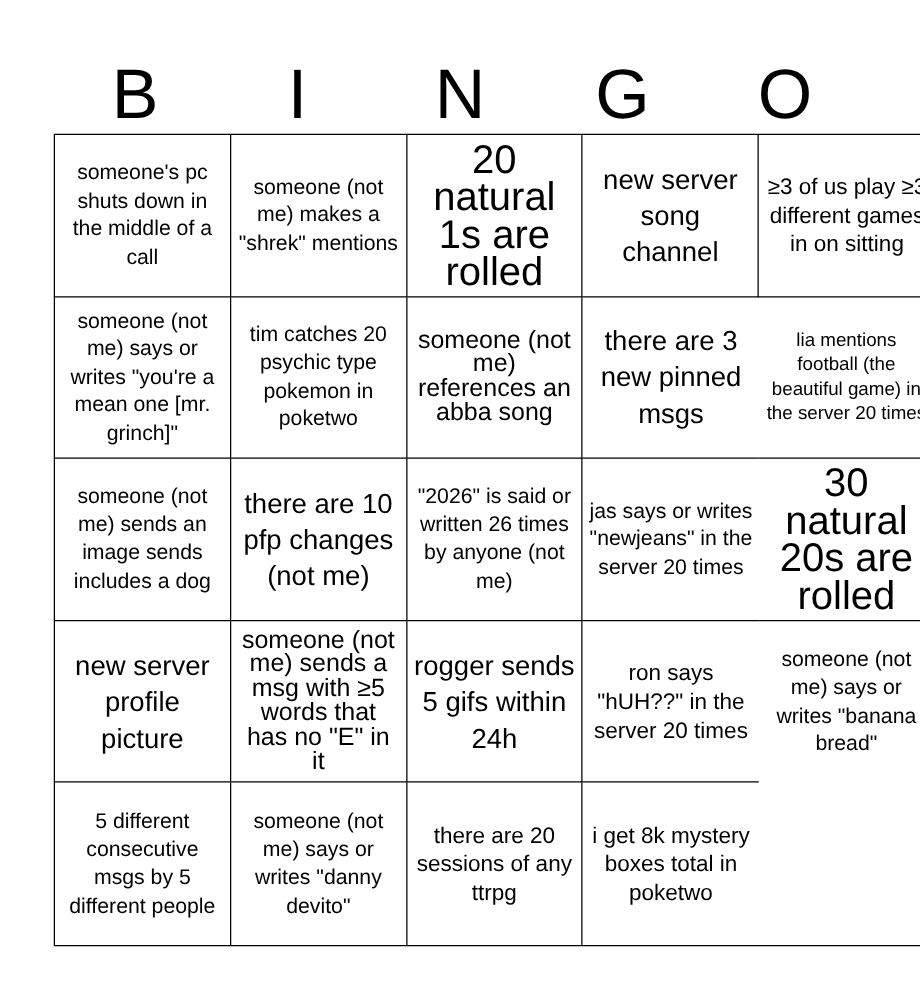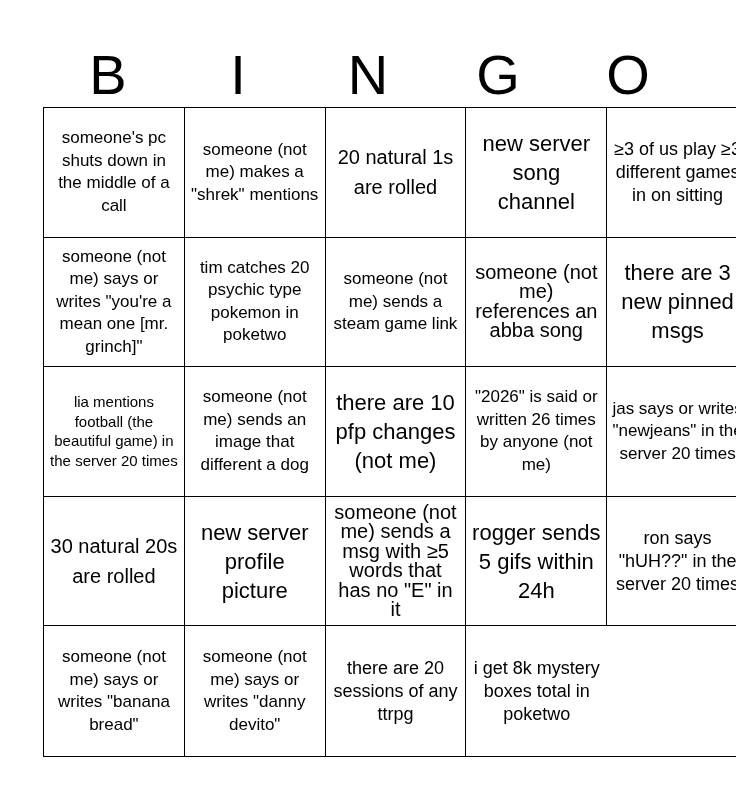--- a/index.html
+++ b/index.html
@@ -49,21 +49,21 @@
       display: flex;
       align-items: center;
       justify-content: center;
       text-align: center;
       padding: 0 5px;
       overflow: hidden;
     }
     .cell.col-last { border-right: none; }
     .cell.row-last { border-bottom: none; }
     .cell span { display: block; }
-    .fs-xl { font-size: 20px; line-height: 30px; }
+    .fs-xl { font-size: 32px; line-height: 30px; }
     .fs-l  { font-size: 22px; line-height: 29px; }
     .fs-m  { font-size: 18px; line-height: 23px; }
     .fs-s  { font-size: 17px; line-height: 22.5px; }
     .fs-xs { font-size: 20px; line-height: 19.5px; justify-content: flex-end; }
     .fs-xxs{ font-size: 15px; line-height: 19.5px; }
   </style>
 </head>
 <body>
 
 <div class="header">
@@ -91,35 +91,32 @@
   <div class="cell fs-m col-last">
       <span>≥3 of us play ≥3 different games in on sitting</span>
     </div>
 
   <div class="cell fs-s">
       <span>someone (not me) says or writes "you're a mean one [mr. grinch]"</span>
     </div>
   <div class="cell fs-s">
       <span>tim catches 20 psychic type pokemon in poketwo</span>
     </div>
-  <div class="cell fs-s">
-      <span>someone (not me) sends a steam game link</span>
-    </div>
   <div class="cell fs-xs">
       <span>someone (not me) references an abba song</span>
     </div>
   <div class="cell fs-l col-last">
       <span>there are 3 new pinned msgs</span>
     </div>
 
   <div class="cell fs-xxs">
       <span>lia mentions football (the beautiful game) in the server 20 times</span>
     </div>
   <div class="cell fs-s">
-      <span>someone (not me) sends an image that different a dog</span>
+      <span>someone (not me) sends an image sends includes a dog</span>
     </div>
   <div class="cell fs-l">
       <span>there are 10 pfp changes (not me)</span>
     </div>
   <div class="cell fs-s">
       <span>"2026" is said or written 26 times by anyone (not me)</span>
     </div>
   <div class="cell fs-s col-last">
       <span>jas says or writes "newjeans" in the server 20 times</span>
     </div>
@@ -137,20 +134,23 @@
       <span>rogger sends 5 gifs within 24h</span>
     </div>
   <div class="cell fs-m col-last">
       <span>ron says "hUH??" in the server 20 times</span>
     </div>
 
   <div class="cell fs-s row-last">
       <span>someone (not me) says or writes "banana bread"</span>
     </div>
   <div class="cell fs-s row-last">
+      <span>5 different consecutive msgs by 5 different people</span>
+    </div>
+  <div class="cell fs-s row-last">
       <span>someone (not me) says or writes "danny devito"</span>
     </div>
   <div class="cell fs-m row-last">
       <span>there are 20 sessions of any ttrpg</span>
     </div>
   <div class="cell fs-m row-last col-last">
       <span>i get 8k mystery boxes total in poketwo</span>
     </div>
 </div>
 

